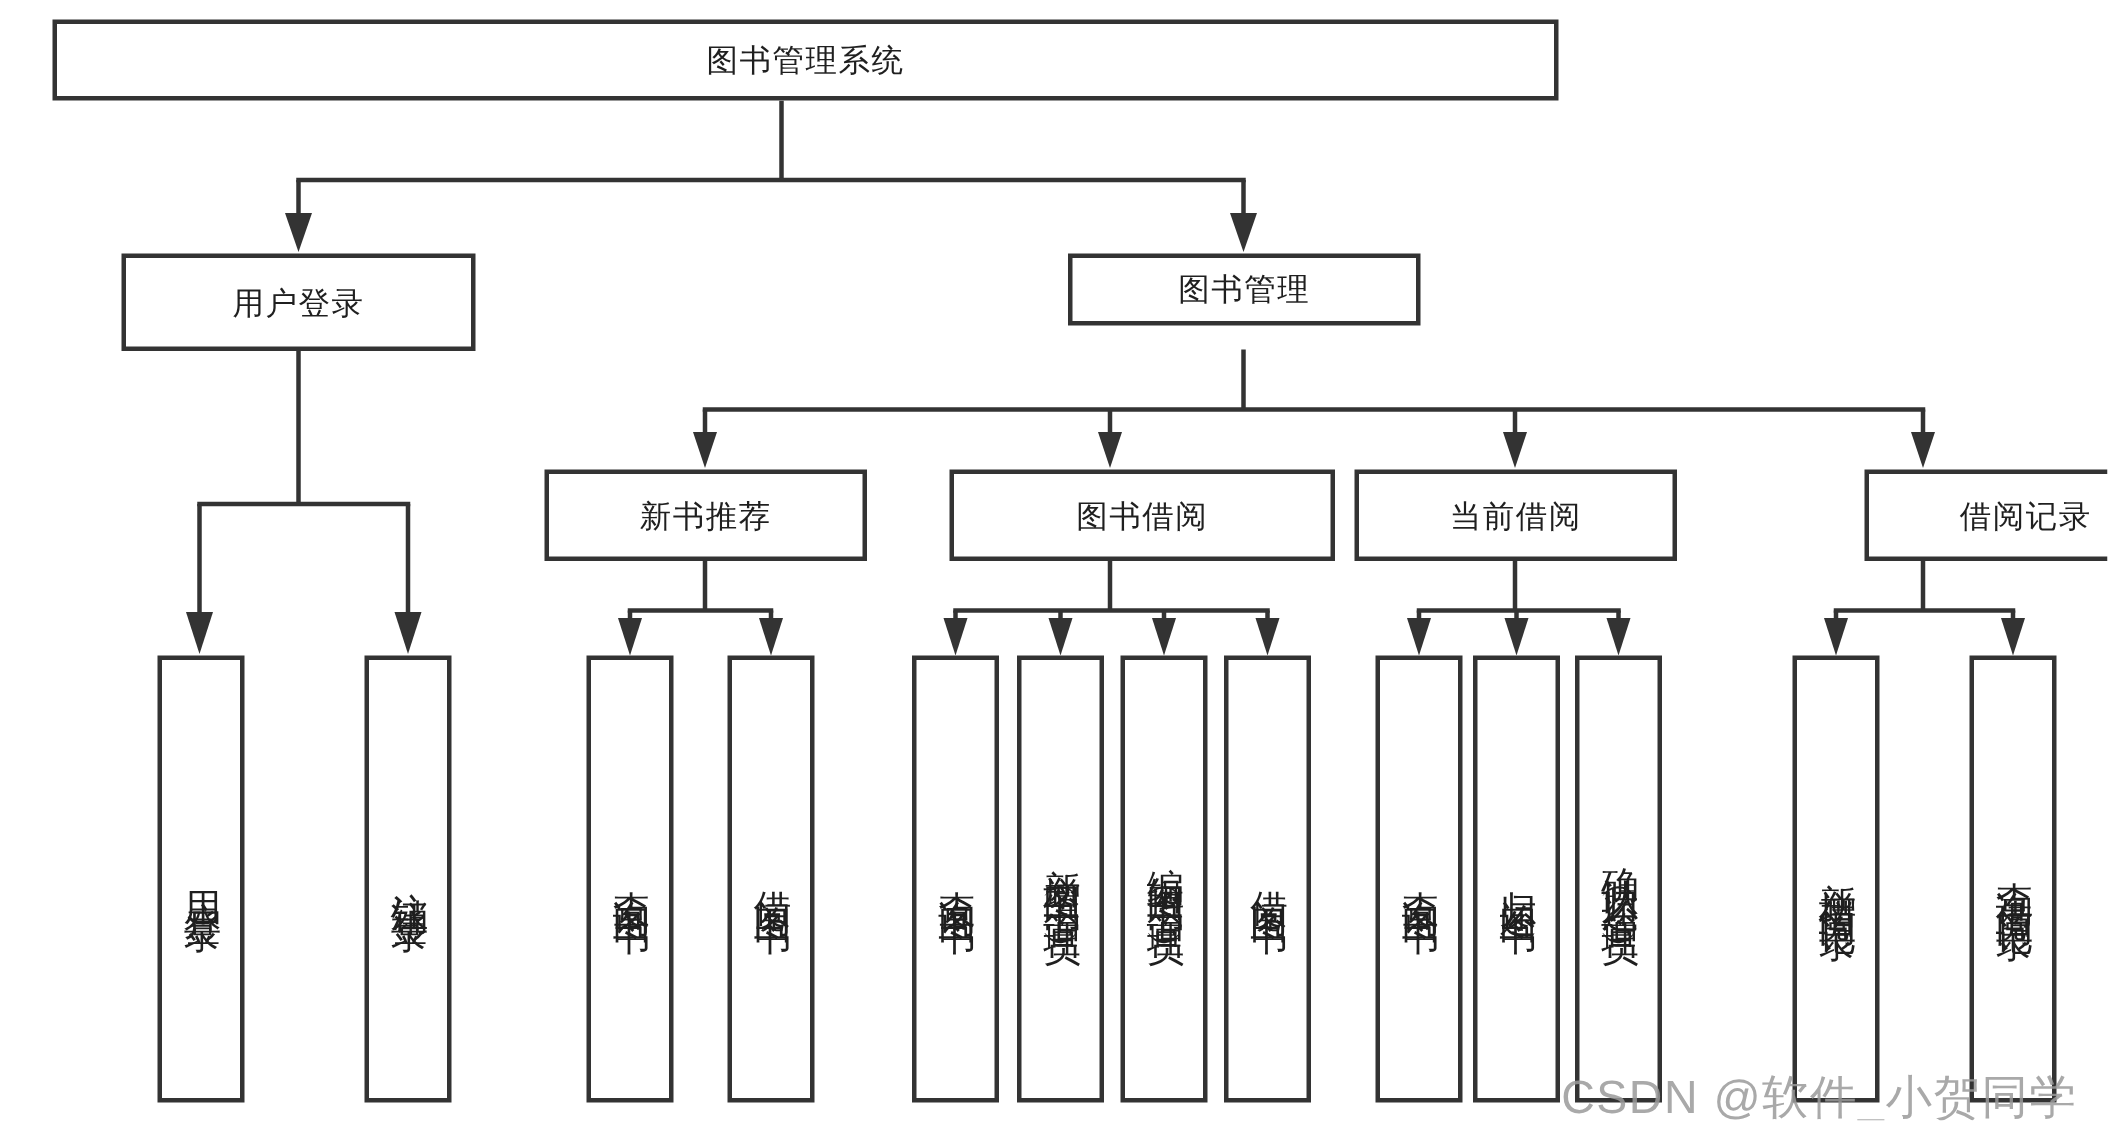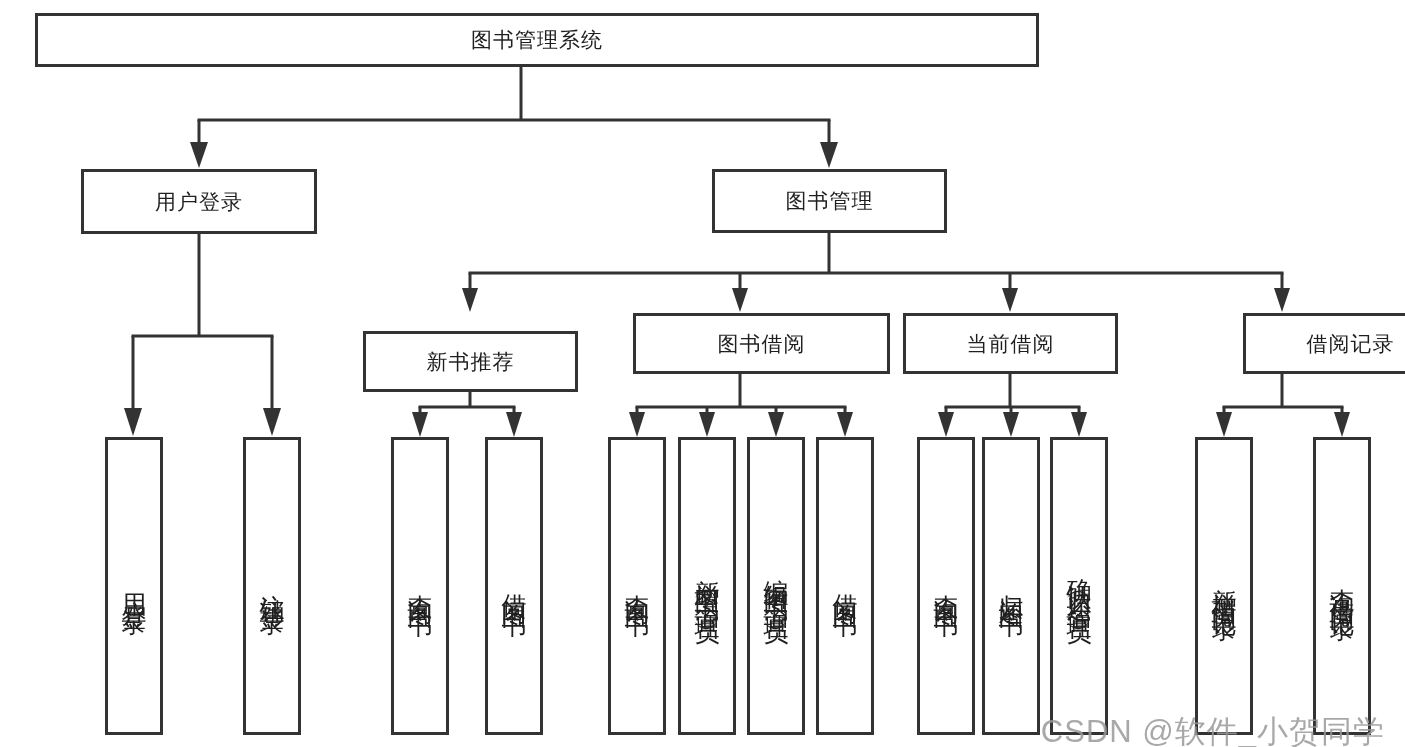--- a/index.html
+++ b/index.html
@@ -32,22 +32,22 @@
   .v-label {
     writing-mode: vertical-rl;
     text-orientation: mixed;
     font-size: 25px;
     letter-spacing: 6px;
     line-height: 1;
   }
   
   .n-root            { left: 19px;  top: 13px;  width: 1004px; height: 54px; margin-left: 16px; }
   .n-user-login      { left: 81px;  top: 169px; width: 236px;  height: 65px; }
-  .n-book-mgmt       { left: 712px; top: 169px; width: 235px;  height: 64px; }
-  .n-new-book        { left: 363px; top: 331px; width: 215px;  height: 61px; }
+  .n-book-mgmt       { left: 712px; top: 169px; width: 235px;  height: 48px; }
+  .n-new-book        { left: 363px; top: 313px; width: 215px;  height: 61px; }
   .n-book-borrow     { left: 633px; top: 313px; width: 257px;  height: 61px; }
   .n-current-borrow  { left: 903px; top: 313px; width: 215px;  height: 61px; }
   .n-borrow-record   { left: 1243px;top: 313px; width: 215px;  height: 61px; }
   .leaf { top: 437px; width: 58px; height: 298px; }
   .l-1  { left: 105px; }
   .l-2  { left: 243px; }
   .l-3  { left: 391px; }
   .l-4  { left: 485px; }
   .l-5  { left: 608px; }
   .l-6  { left: 678px; }

